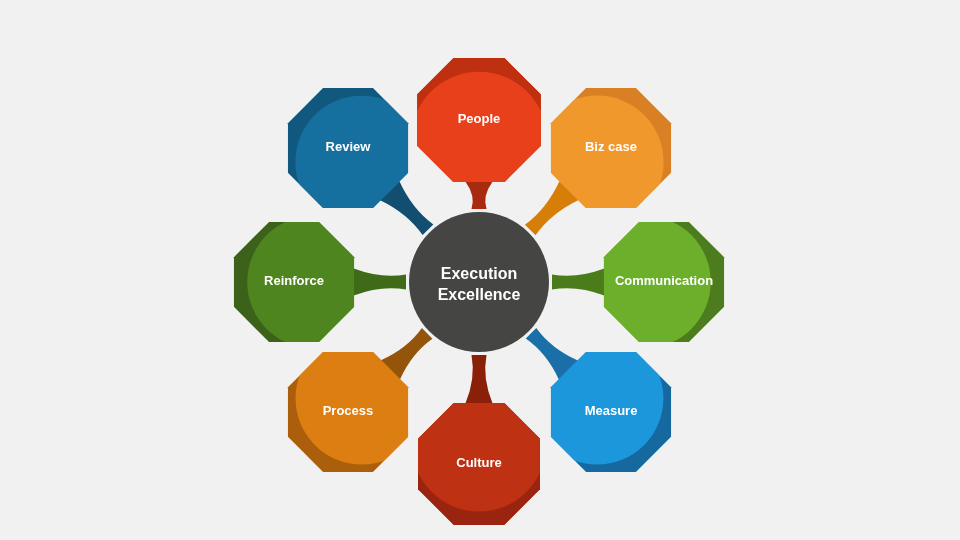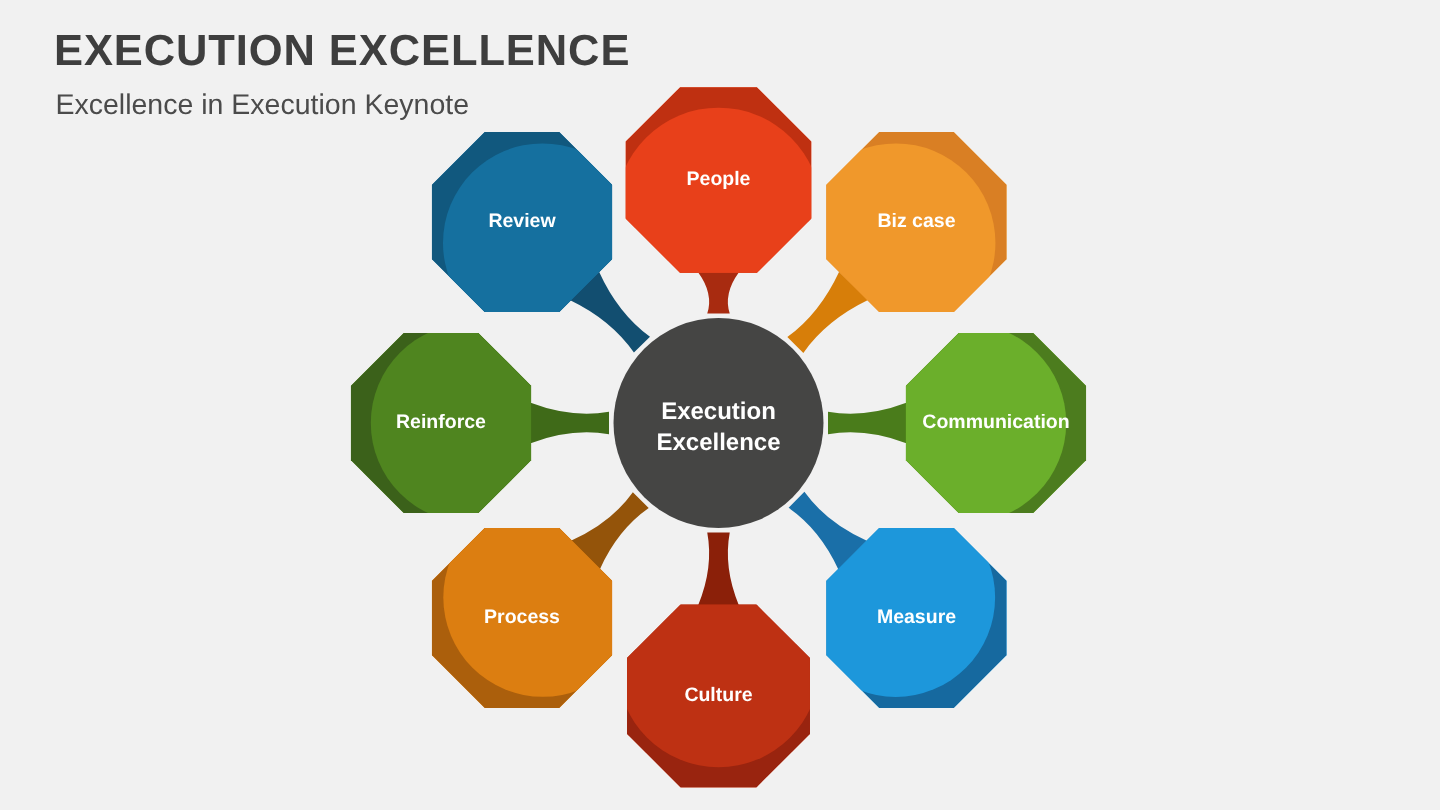--- a/index.html
+++ b/index.html
@@ -69,22 +69,20 @@
     text-anchor: middle;
     pointer-events: none;
   }
   .octagon-shape { cursor: pointer; }
 </style>
 </head>
 <body>
 
 <div id="slide">
 
-  <div id="title">EXECUTION EXCELLENCE</div>
-  <div id="subtitle">Excellence in Execution Keynote</div>
 
   <div id="diagram">
     <svg id="diagram-svg" viewBox="0 0 960 540" xmlns="http://www.w3.org/2000/svg">
       <defs>
 
       <clipPath id="clip-people">
             <polygon points="540.90,145.64 504.64,181.90 453.36,181.90 417.10,145.64 417.10,94.36 453.36,58.10 504.64,58.10 540.90,94.36"></polygon>
           </clipPath>
           <clipPath id="clip-biz-case">
             <polygon points="671.05,172.87 635.87,208.05 586.13,208.05 550.95,172.87 550.95,123.13 586.13,87.95 635.87,87.95 671.05,123.13"></polygon>

